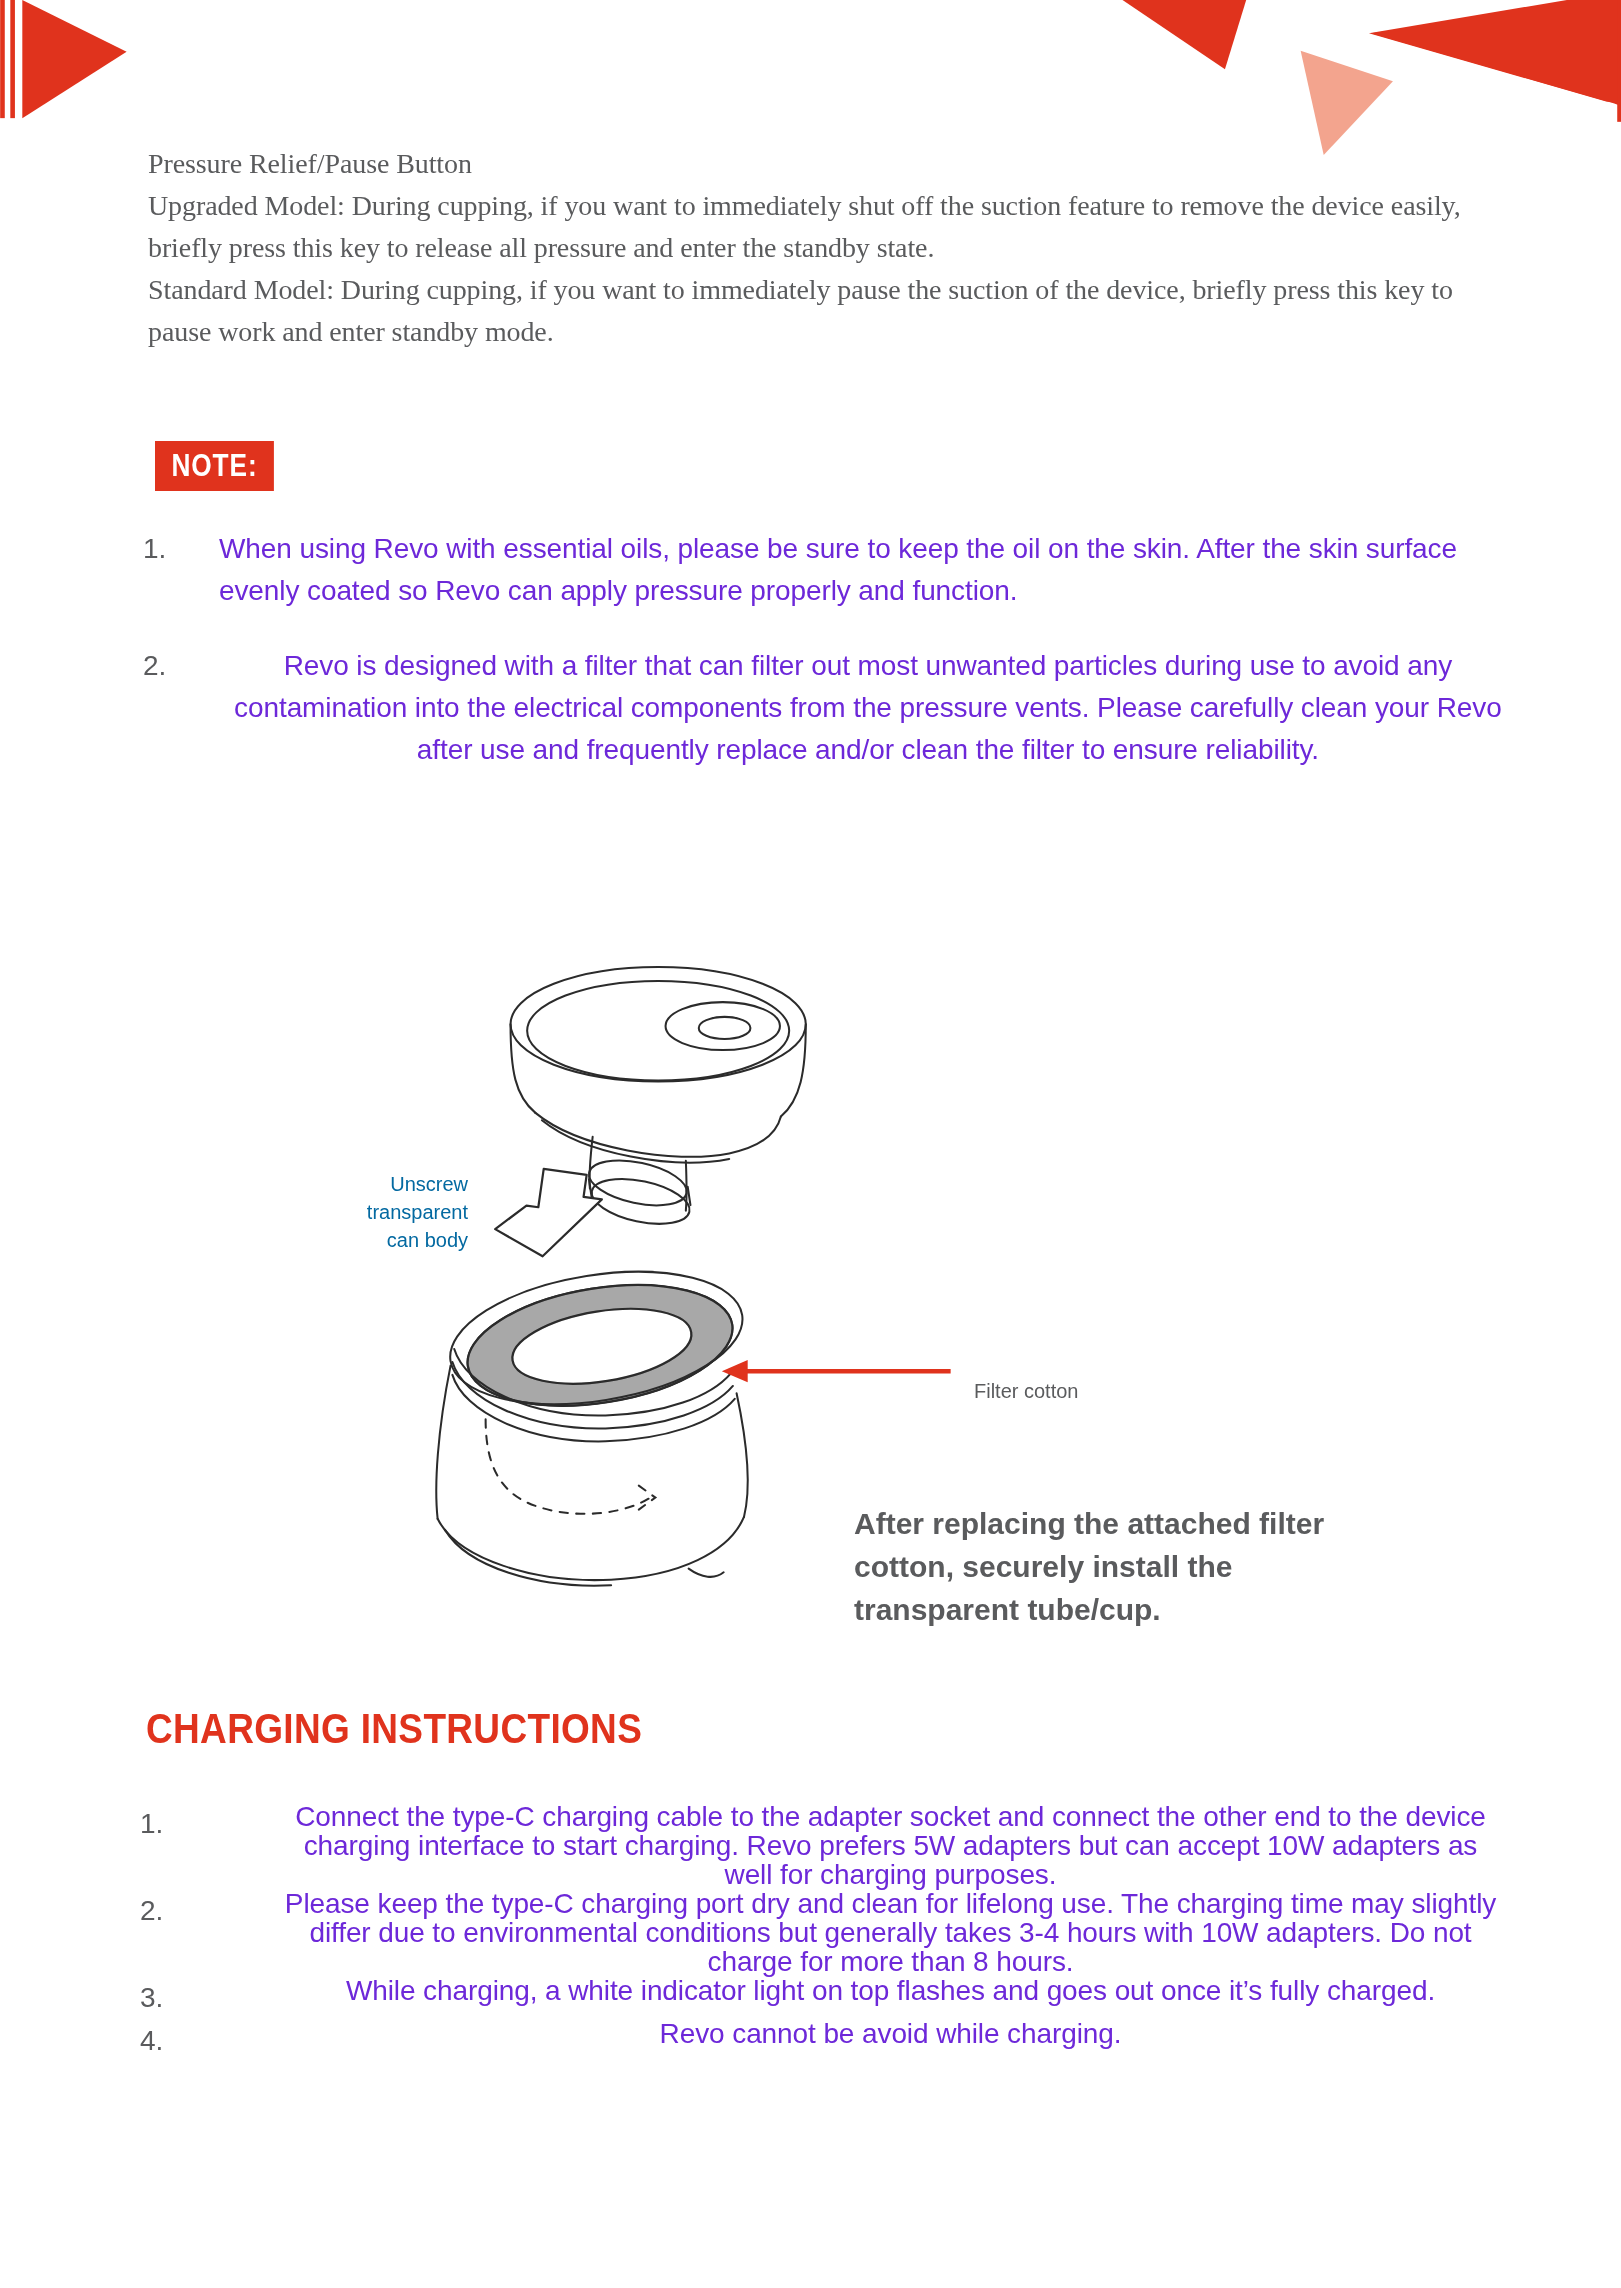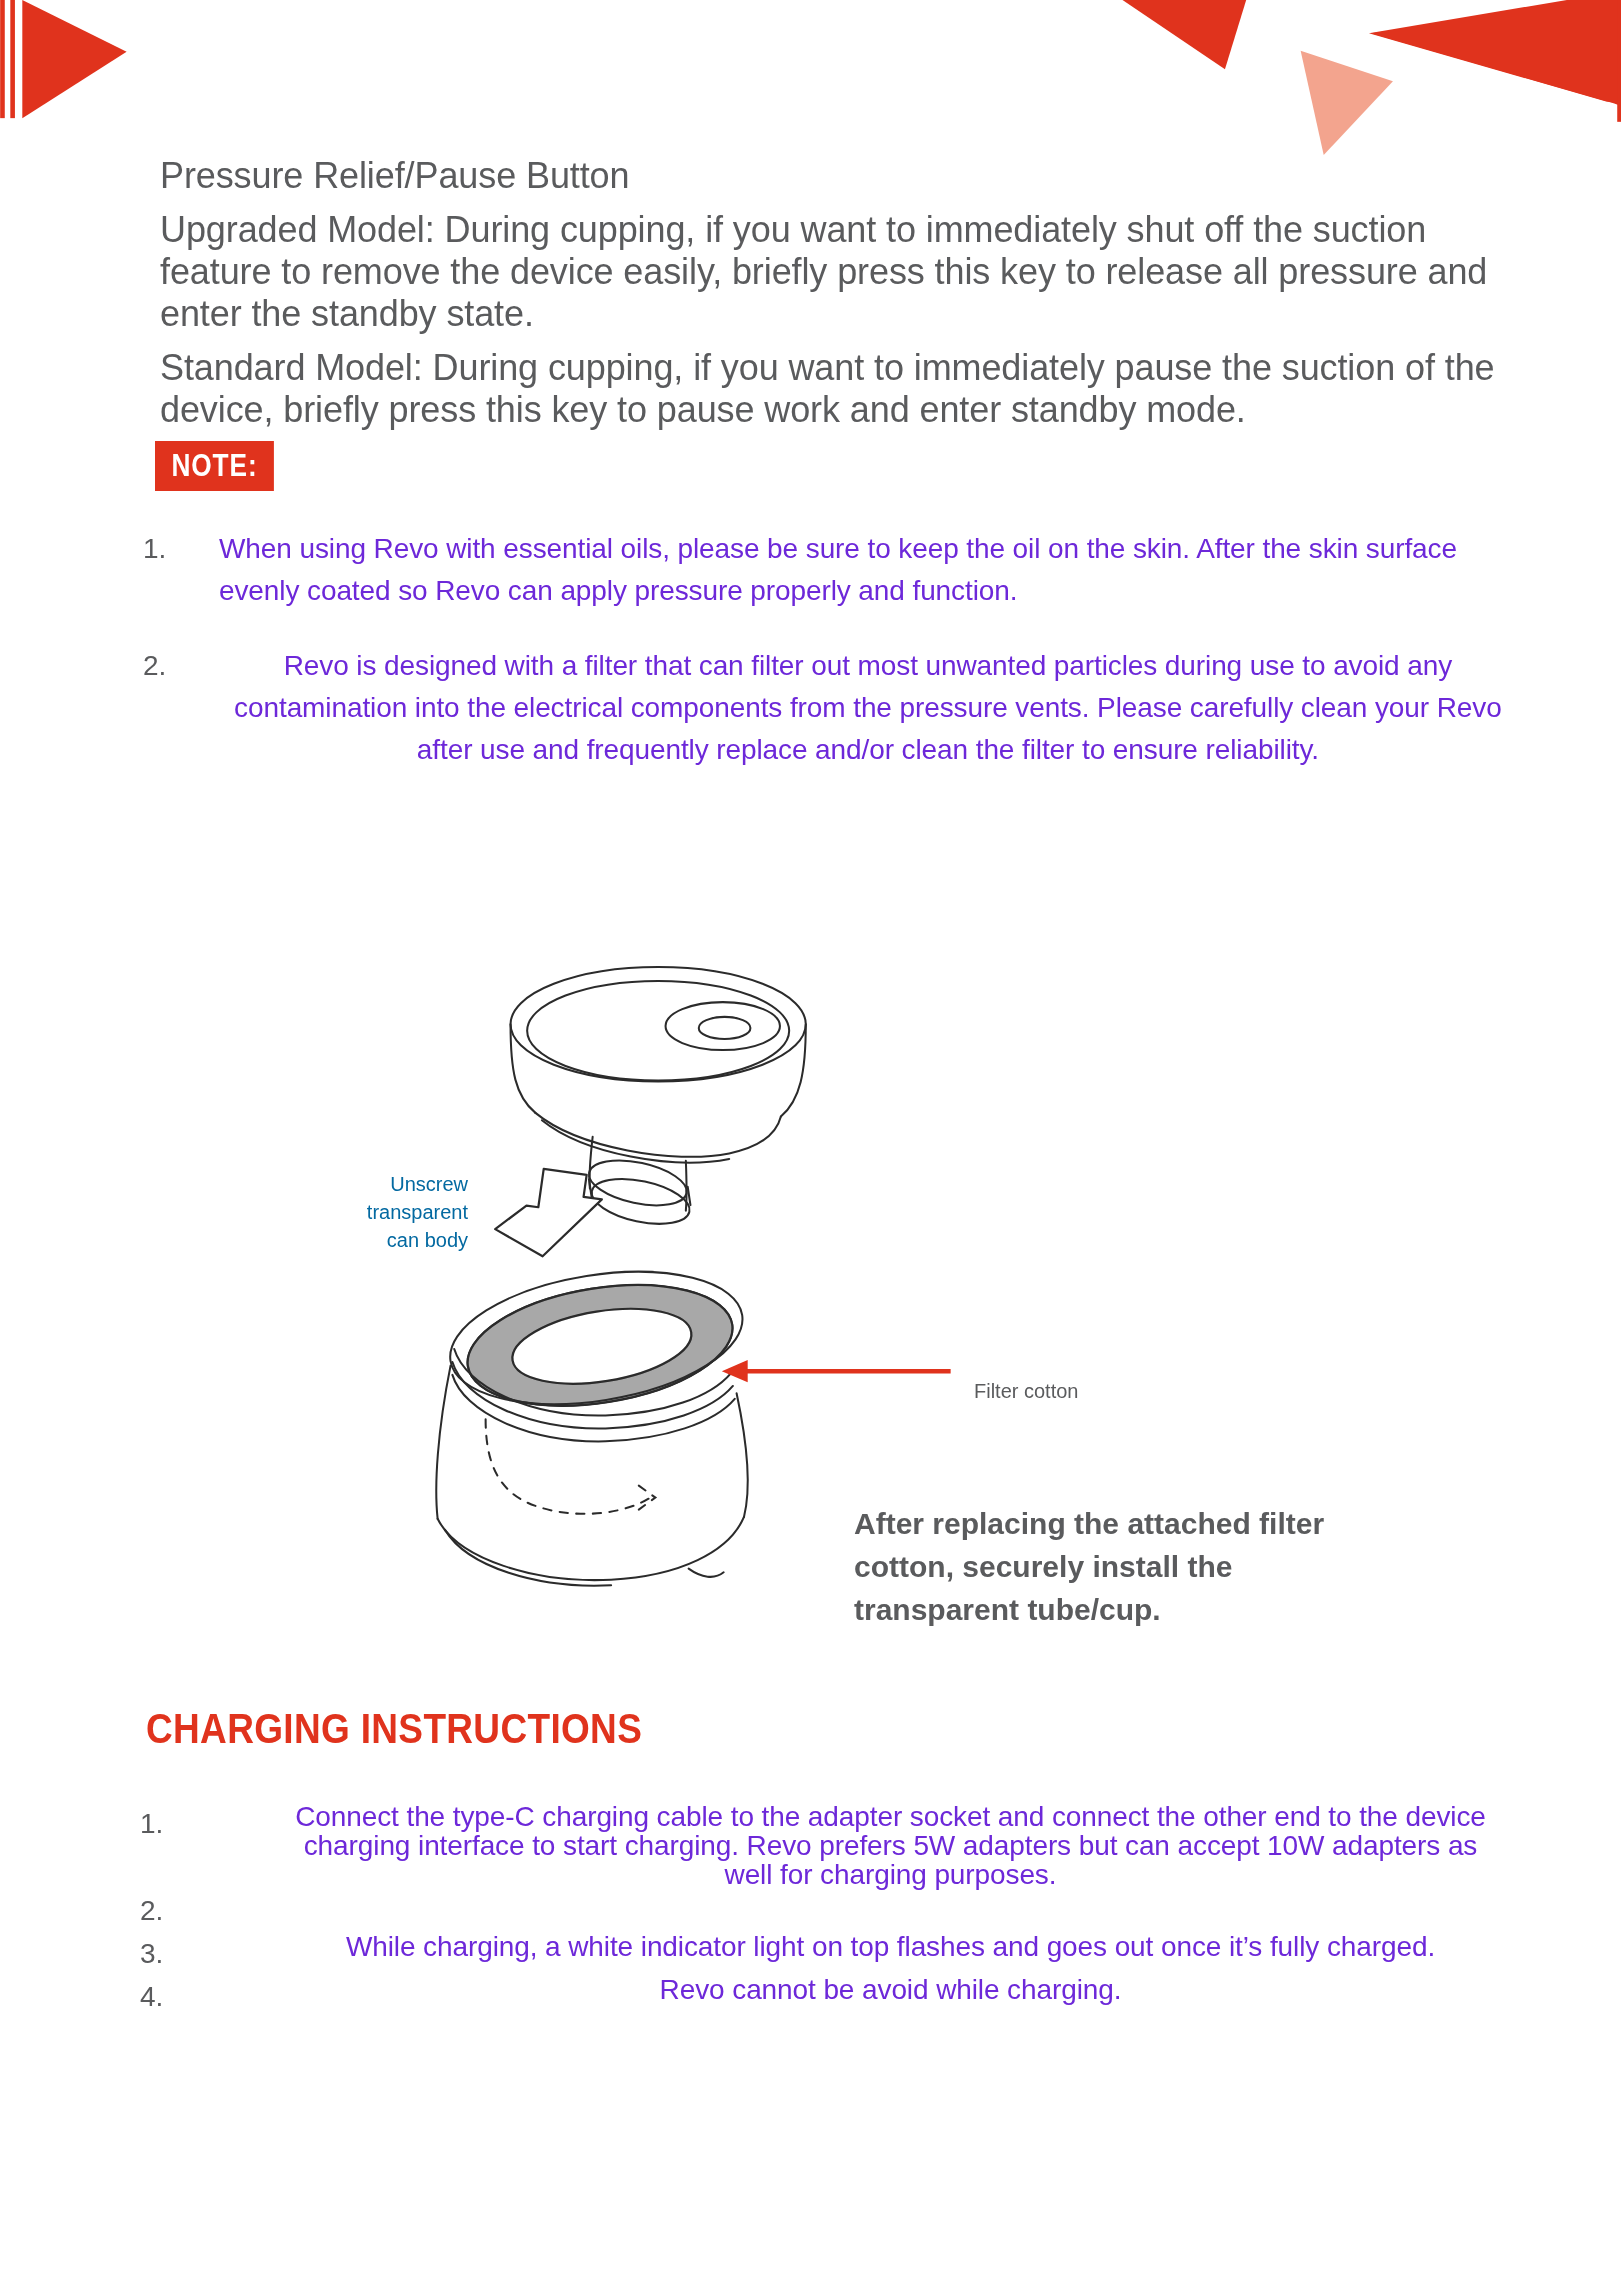--- a/index.html
+++ b/index.html
@@ -33,25 +33,26 @@
     height: 2289px;
   }
 
   .intro {
     position: absolute;
     left: 148px;
     top: 143px;
     width: 1366px;
   }
   .intro p {
-    margin: 12px;
-    font-size: 36px;
+    margin: 0;
+    font-size: 28px;
     line-height: 42px;
     color: #5a5b5d;
     letter-spacing: -0.1px;
+    font-family: Liberation Serif, serif;
   }
 
   
   .note-badge {
     position: absolute;
     left: 155px;
     top: 441px;
     background: #e0331d;
     color: #ffffff;
     font-size: 32px;
@@ -291,20 +292,21 @@
 
   <div class="section-heading">CHARGING INSTRUCTIONS</div>
 
   <ul class="num-list" id="charging-list">
     <li class="num-item">
       <span class="num">1.</span>
       <span class="txt">Connect the type-C charging cable to the adapter socket and connect the other end to the device charging interface to start charging. Revo prefers 5W adapters but can accept 10W adapters as well for charging purposes.</span>
     </li>
     <li class="num-item">
       <span class="num">2.</span>
+      <span class="txt">Please keep the type-C charging port dry and clean for lifelong use. The charging time may slightly differ due to environmental conditions but generally takes 3-4 hours with 10W adapters. Do not charge for more than 8 hours.</span>
     </li>
     <li class="num-item">
       <span class="num">3.</span>
       <span class="txt">While charging, a white indicator light on top flashes and goes out once it’s fully charged.</span>
     </li>
     <li class="num-item">
       <span class="num">4.</span>
       <span class="txt">Revo cannot be avoid while charging.</span>
     </li>
   </ul>

